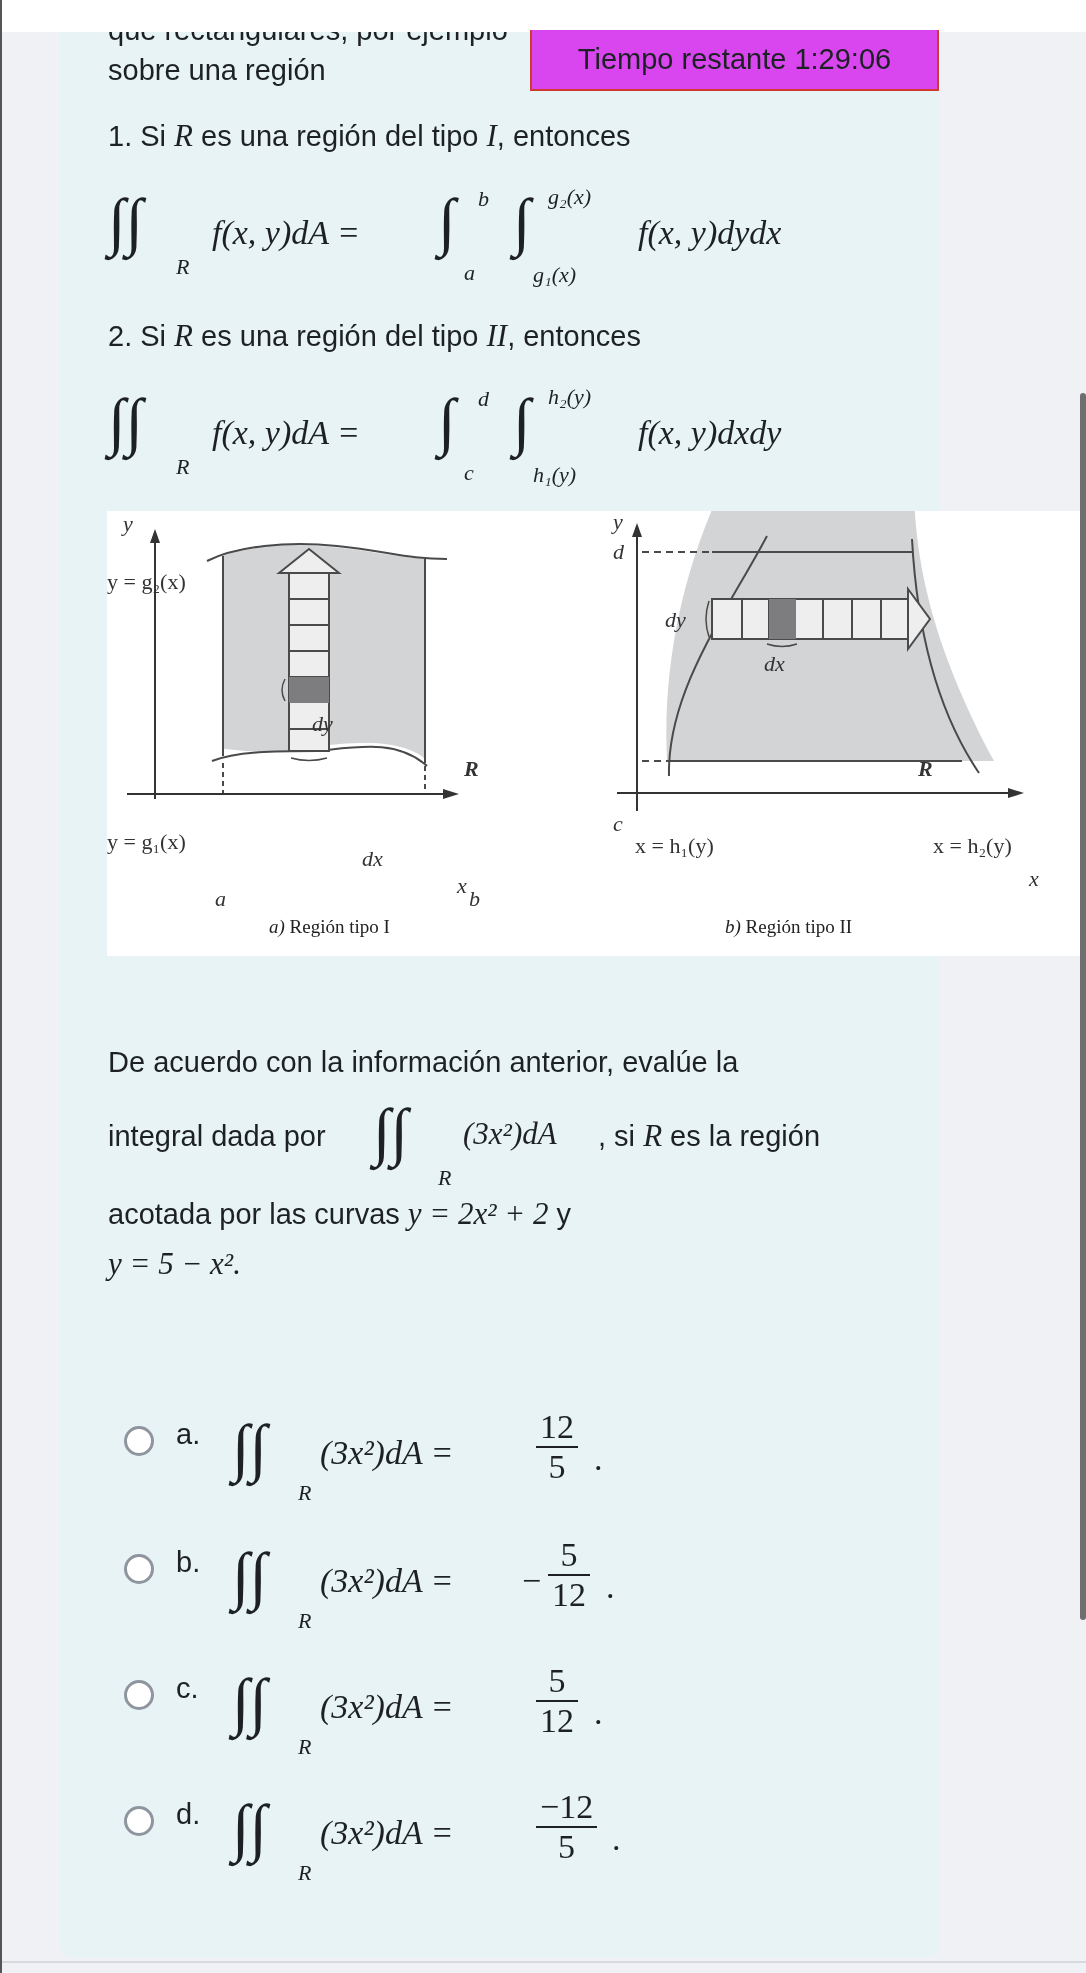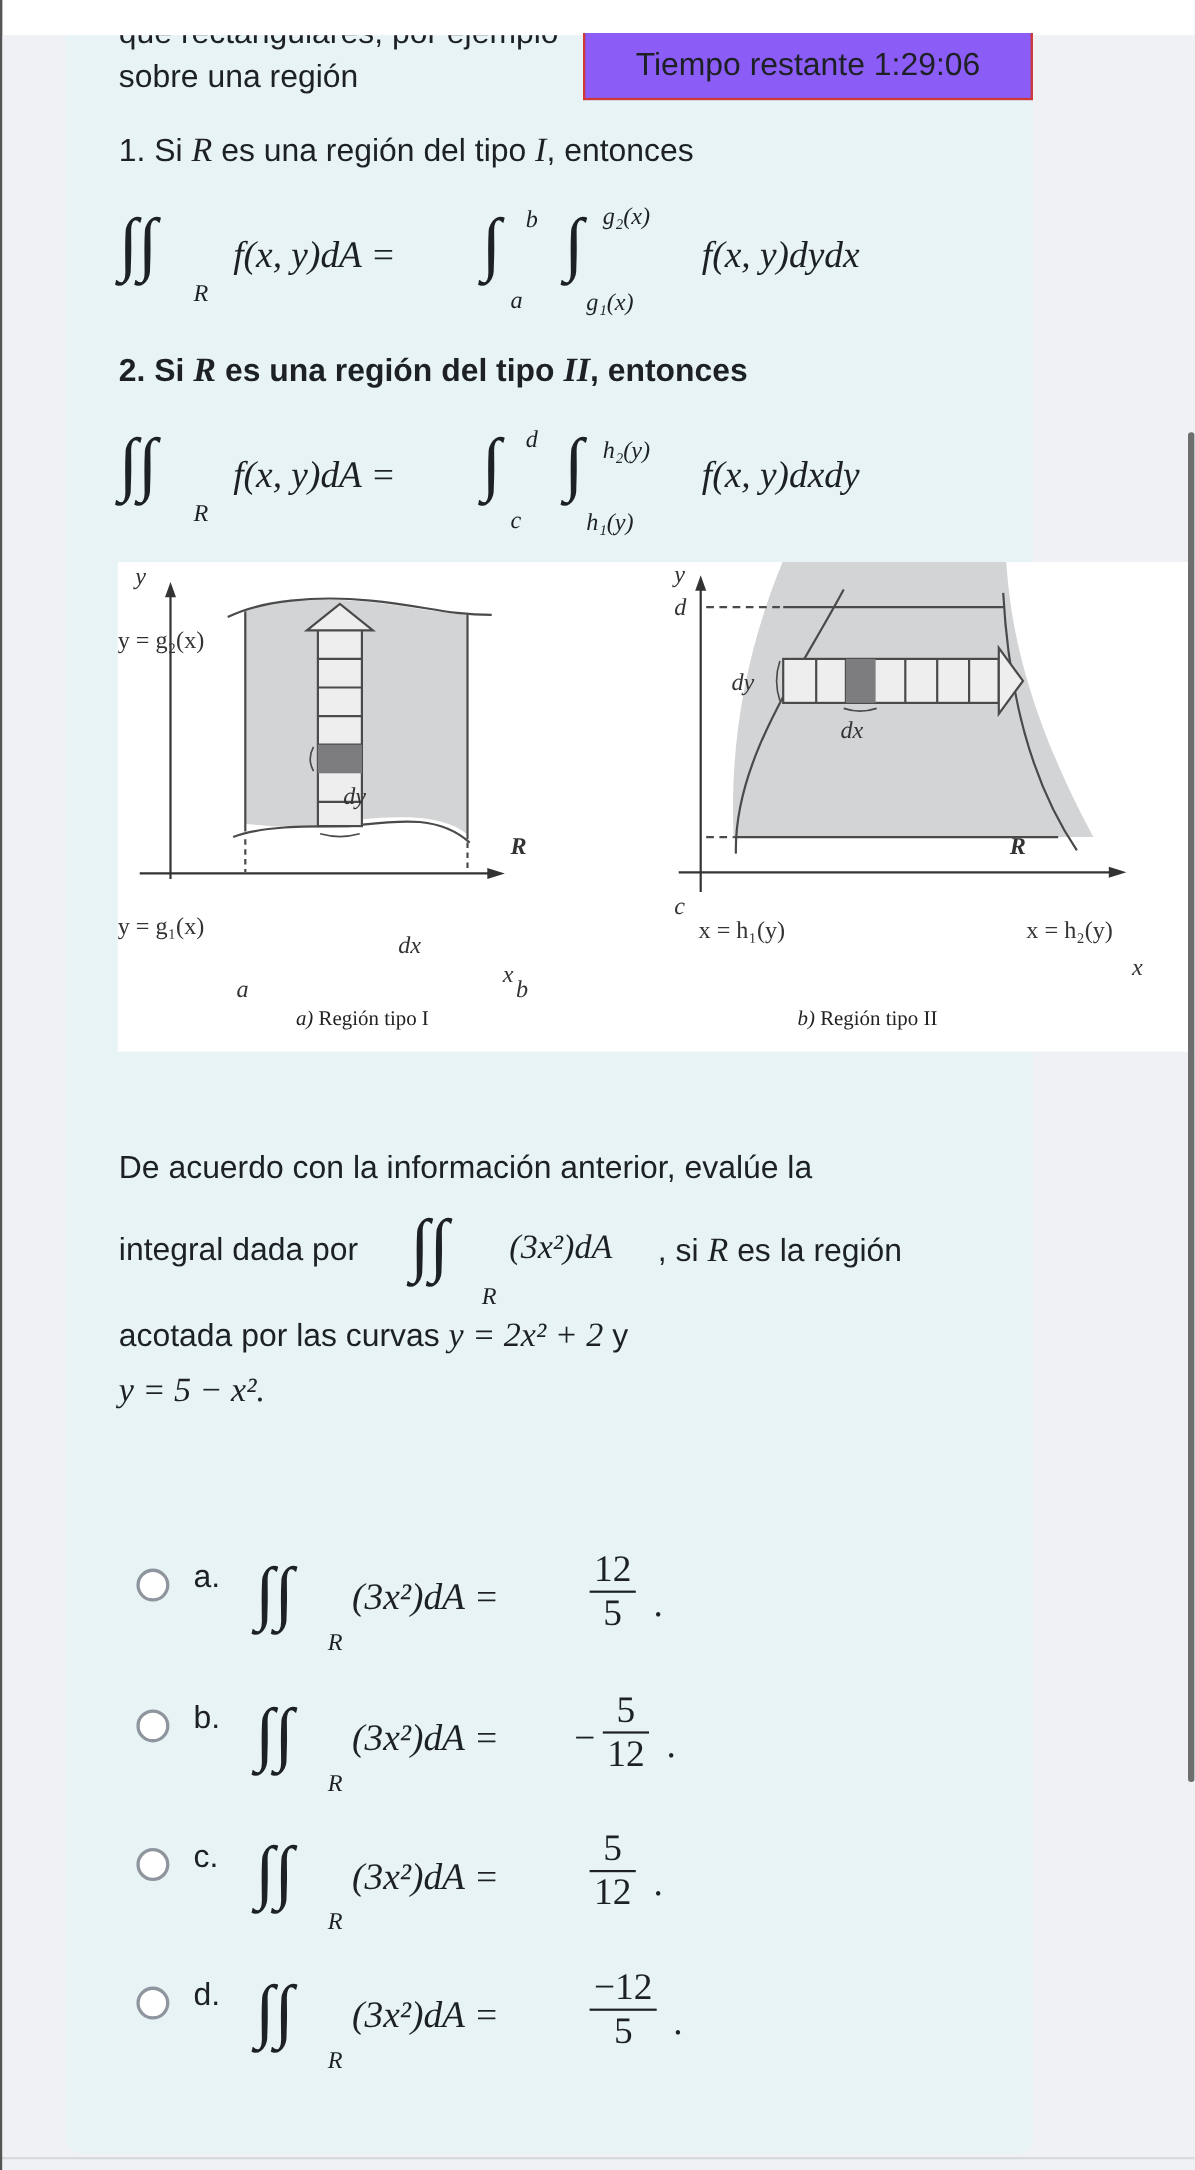--- a/index.html
+++ b/index.html
@@ -17,21 +17,21 @@
   }
   .bottomline { position:absolute; left:0; top:1961px; width:1086px; height:2px; background:#d6d9de; }
   .cut-text {
     position:absolute; left:108px; top:14px; font-size:29px; color:#1d2125; white-space:nowrap;
     z-index:1;
   }
   .para { position:absolute; left:108px; font-size:29px; white-space:nowrap; line-height:36px; }
   .math { font-family:"Liberation Serif", "DejaVu Serif", serif; font-style:italic; font-size:31px; }
   .timer {
     position:absolute; left:530px; top:30px; width:409px; height:61px; box-sizing:border-box;
-    background:#8b5cf6; border:2px solid #d0392f; border-top:none;
+    background:#d946ef; border:2px solid #d0392f; border-top:none;
     display:flex; align-items:center; justify-content:center;
     font-size:29px; color:#1d2125; z-index:6;
   }
   .formula { position:absolute; left:108px; height:100px; font-family:"Liberation Serif", "DejaVu Serif", serif; font-size:34px; }
   .formula .piece { position:absolute; white-space:nowrap; }
   .intsym { font-size:64px; font-style:normal; line-height:64px; }
   .sub { font-size:22px; font-style:italic; }
   .figure { position:absolute; left:107px; top:511px; width:979px; height:445px; background:#ffffff; }
   .fig-caption { position:absolute; font-family:"Liberation Serif", "DejaVu Serif", serif; font-size:19px; color:#222; white-space:nowrap; }
   .fig-label { position:absolute; font-family:"Liberation Serif", "DejaVu Serif", serif; font-style:italic; font-size:22px; color:#333; white-space:nowrap; }
@@ -73,33 +73,33 @@
   <span class="piece" style="left:104px; top:34px; font-style:italic;">f(x, y)dA =</span>
   <span class="piece intsym" style="left:330px; top:10px;">∫</span>
   <span class="piece sub" style="left:370px; top:6px;">b</span>
   <span class="piece sub" style="left:356px; top:80px;">a</span>
   <span class="piece intsym" style="left:405px; top:10px;">∫</span>
   <span class="piece sub" style="left:440px; top:4px;">g₂(x)</span>
   <span class="piece sub" style="left:425px; top:82px;">g₁(x)</span>
   <span class="piece" style="left:530px; top:34px; font-style:italic;">f(x, y)dydx</span>
 </div>
 
-<div class="para" style="top:318px;font-weight:bold;">
+<div class="para" style="top:318px;">
   <span>2. Si </span><span class="math">R</span><span> es una región del tipo </span><span class="math">II</span><span>, entonces</span>
 </div>
 
 <div class="formula" style="top:380px; width:760px;">
   <span class="piece intsym" style="left:0; top:10px;">∫∫</span>
   <span class="piece sub" style="left:68px; top:74px;">R</span>
   <span class="piece" style="left:104px; top:34px; font-style:italic;">f(x, y)dA =</span>
   <span class="piece intsym" style="left:330px; top:10px;">∫</span>
   <span class="piece sub" style="left:370px; top:6px;">d</span>
   <span class="piece sub" style="left:356px; top:80px;">c</span>
   <span class="piece intsym" style="left:405px; top:10px;">∫</span>
-  <span class="piece sub" style="left:440px; top:16px;text-align:right;">h₂(y)</span>
+  <span class="piece sub" style="left:440px; top:4px;text-align:right;">h₂(y)</span>
   <span class="piece sub" style="left:425px; top:82px;">h₁(y)</span>
   <span class="piece" style="left:530px; top:34px; font-style:italic;">f(x, y)dxdy</span>
 </div>
 
 <div class="figure">
   <svg width="979" height="445" viewBox="0 0 979 445">
 
     <g>
       <path d="M 48 25 L 48 288" stroke="#333" stroke-width="2" fill="none"></path>
       <polygon points="48,18 43,32 53,32" fill="#333"></polygon>

